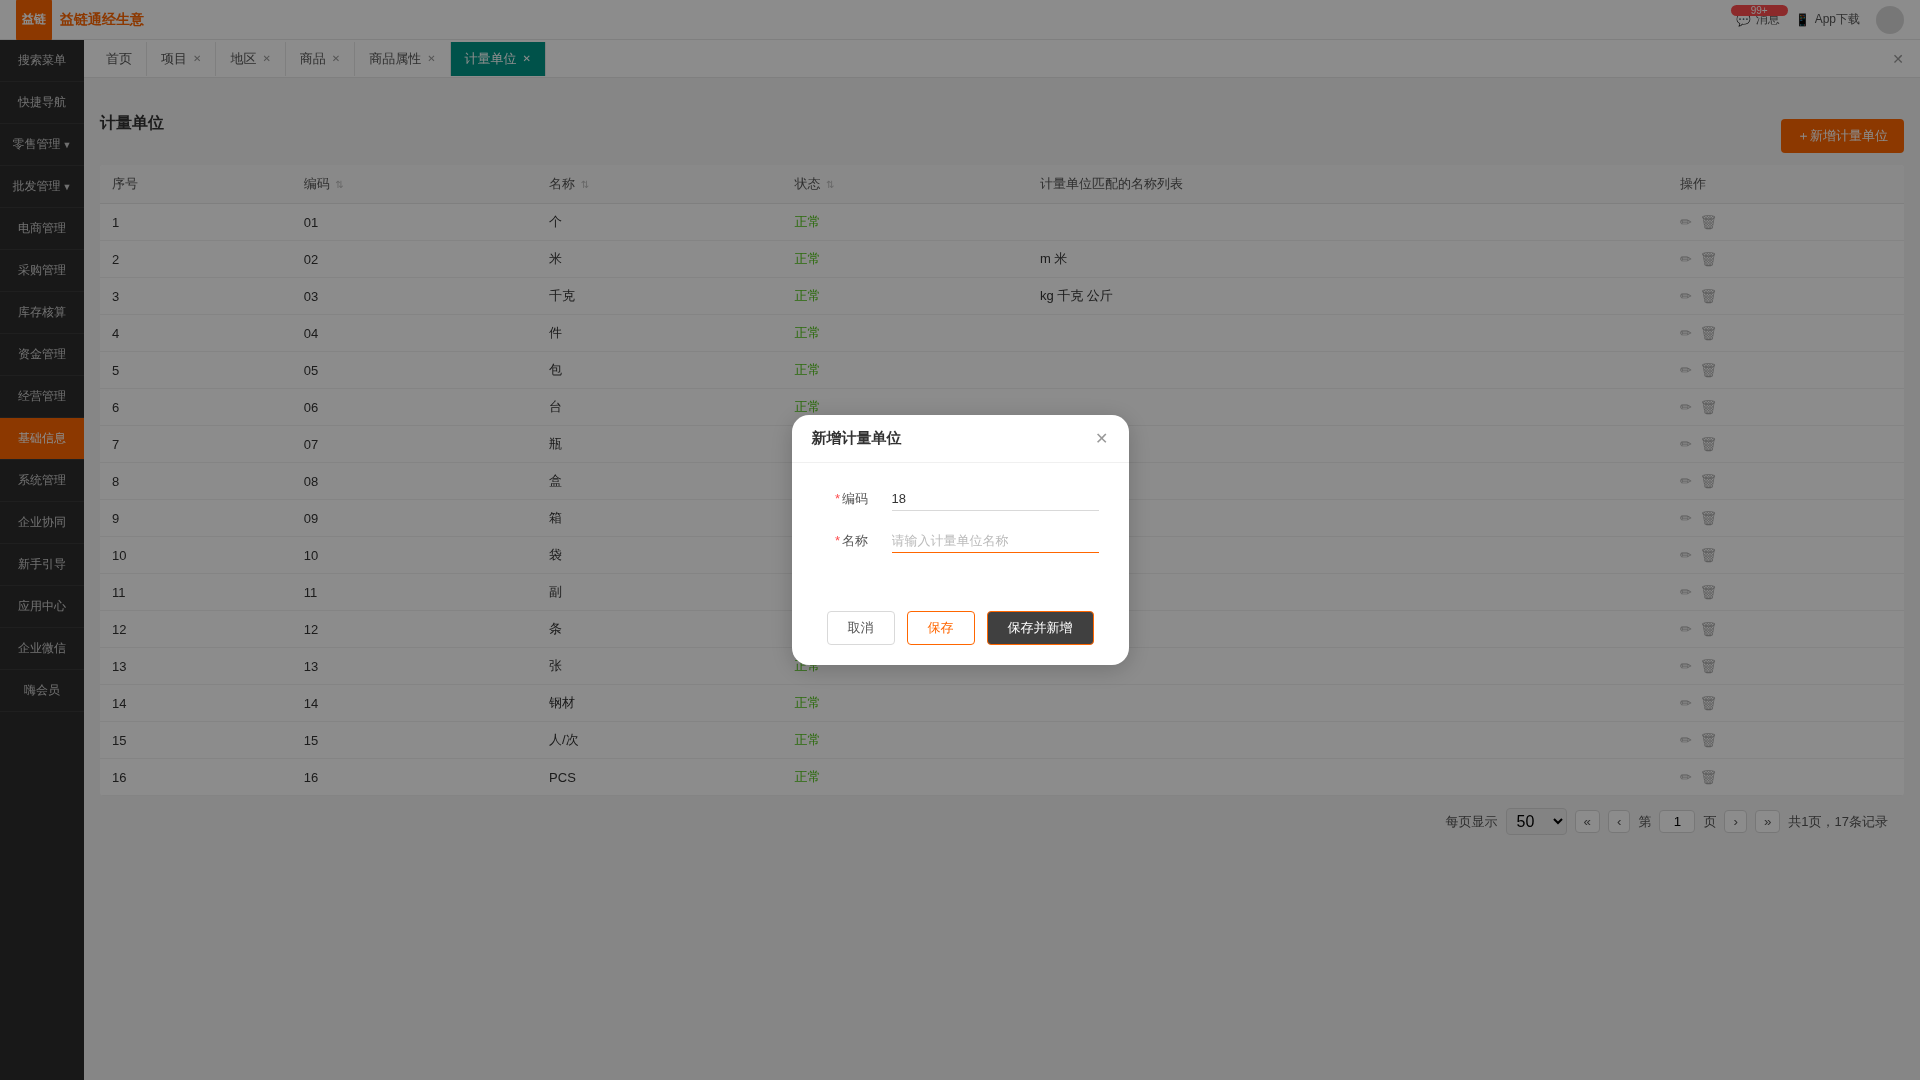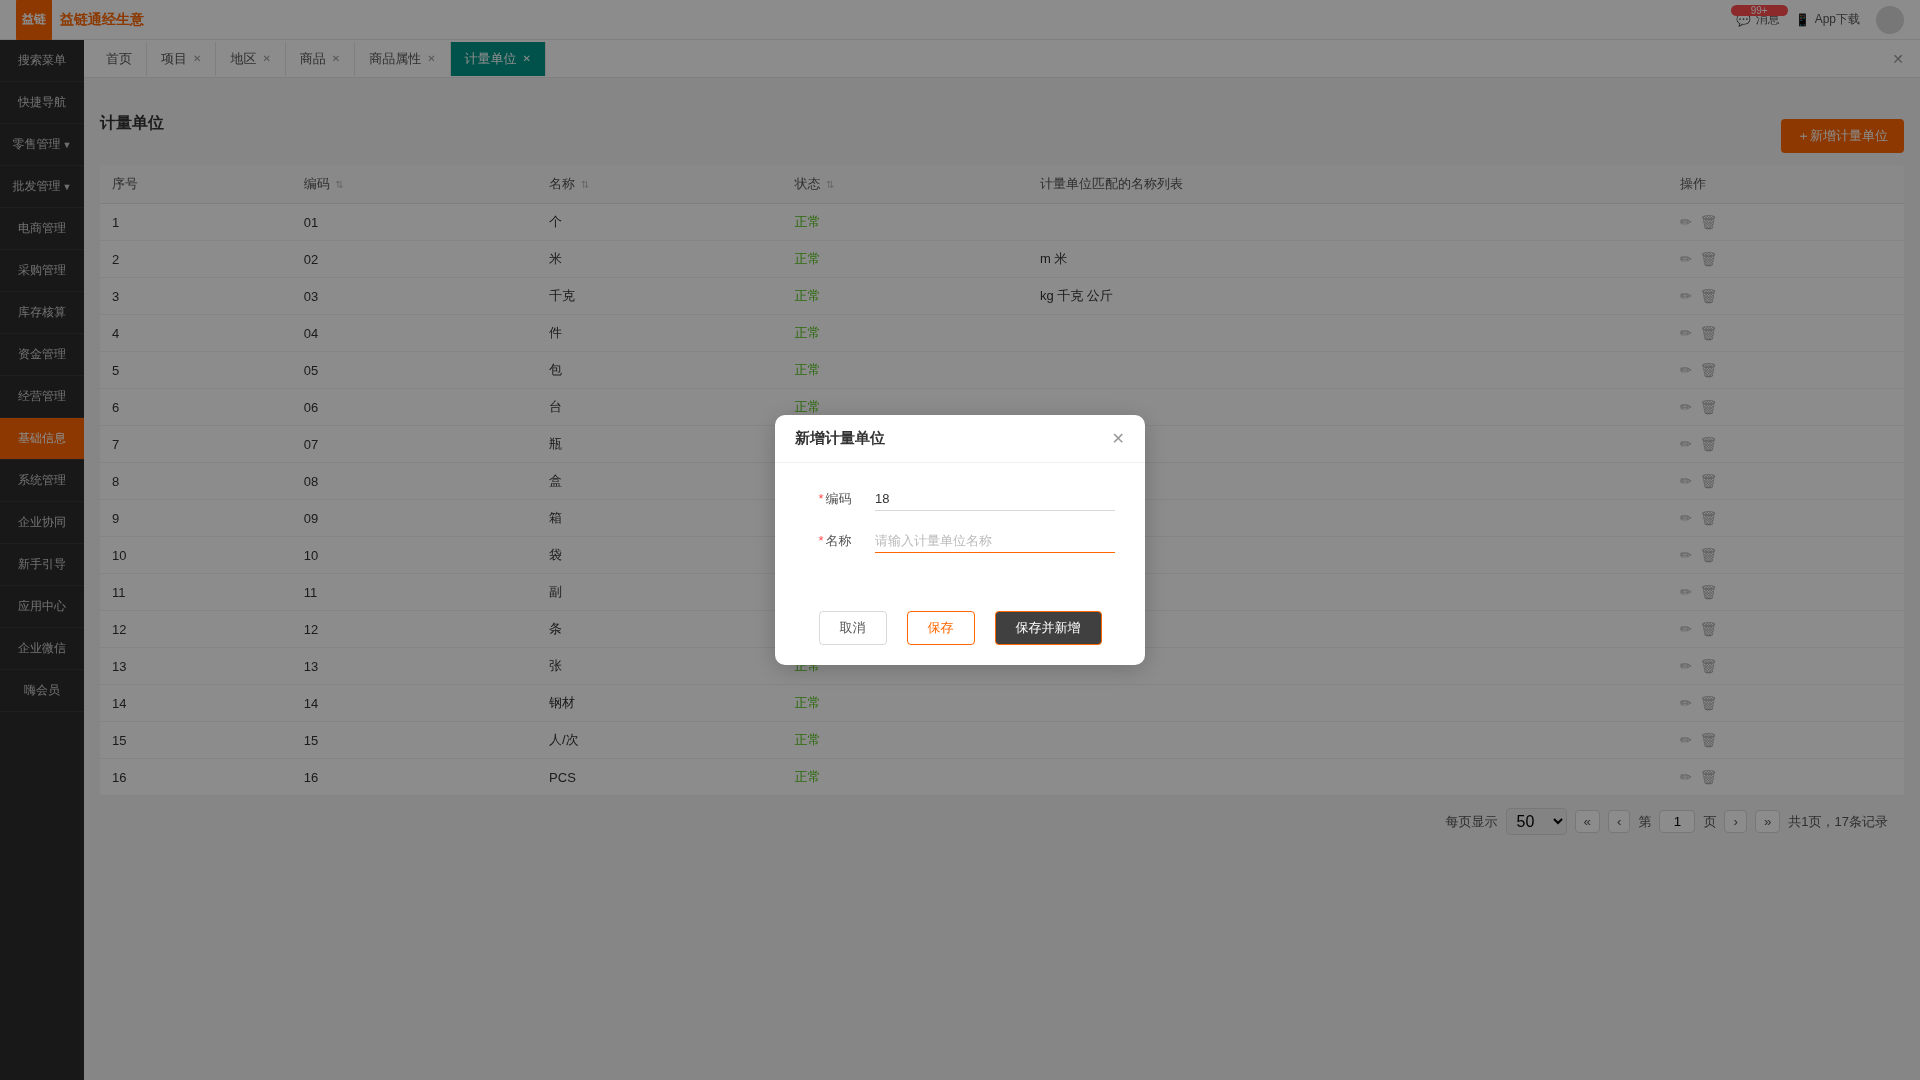--- a/index.html
+++ b/index.html
@@ -250,22 +250,22 @@
       background: rgba(0,0,0,0.45);
       z-index: 1000;
       display: flex;
       align-items: center;
       justify-content: center;
     }
 
     
     .modal {
       background: #fff;
-      border-radius: 10px;
-      width: 370px;
+      border-radius: 17px;
+      width: 337px;
       box-shadow: 0 4px 24px rgba(0,0,0,0.2);
       overflow: hidden;
     }
     .modal-header {
       display: flex;
       align-items: center;
       justify-content: space-between;
       padding: 14px 20px;
       border-bottom: 1px solid #f0f0f0;
     }
@@ -296,21 +296,21 @@
       padding: 4px 0;
       font-size: 13px;
       outline: none;
       color: #333;
     }
     .form-input.focused { border-bottom-color: #ff6600; }
     .form-input::placeholder { color: #bbb; }
     .modal-footer {
       display: flex;
       justify-content: center;
-      gap: 20px;
+      gap: 12px;
       padding: 16px 13px 20px;
       align-items: center;
     }
     .btn-cancel {
       border: 1px solid #d9d9d9;
       background: #fff;
       padding: 7px 20px;
       border-radius: 4px;
       cursor: pointer;
       color: #555;

